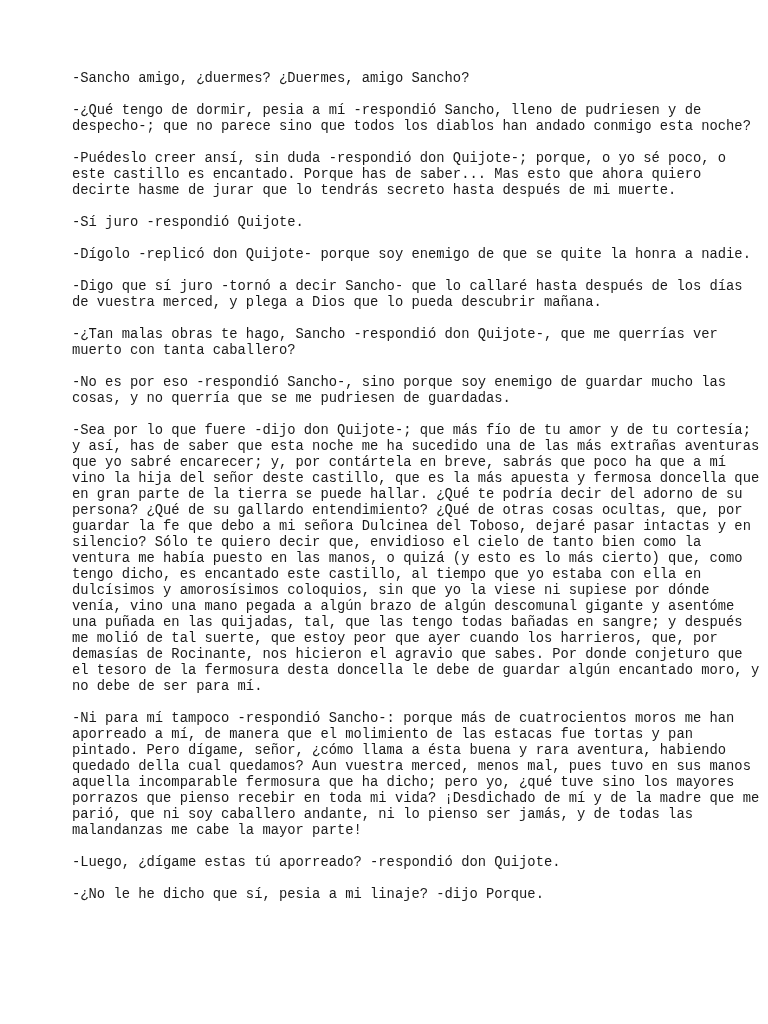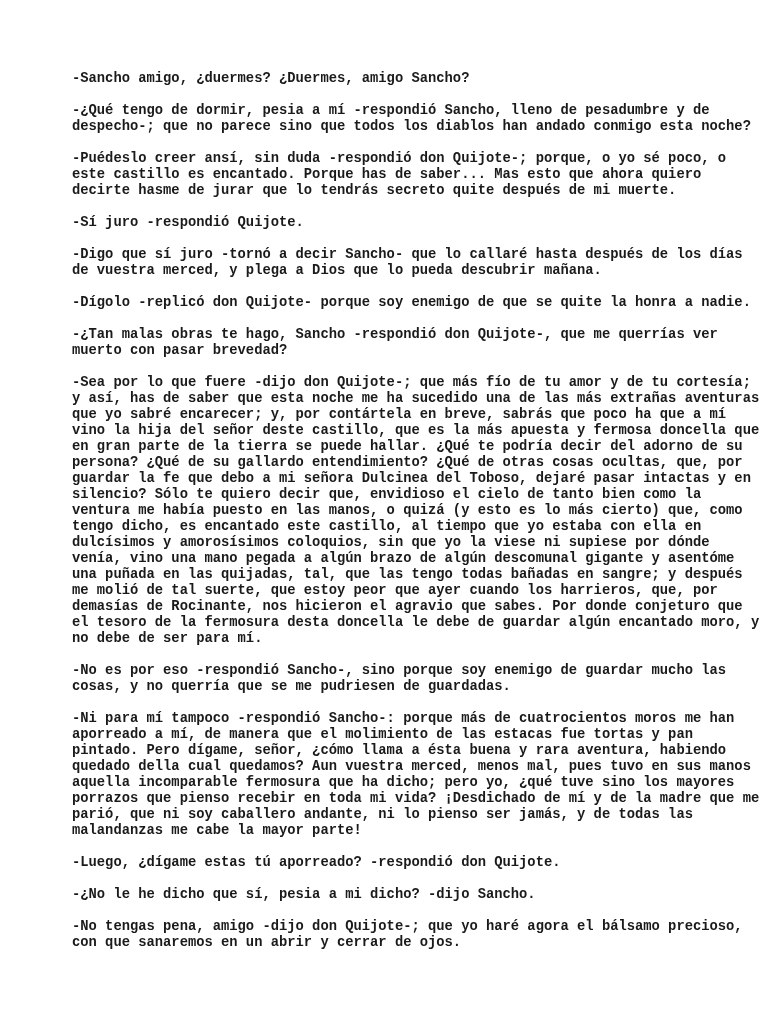--- a/index.html
+++ b/index.html
@@ -19,63 +19,60 @@
       top: 71px;
       width: 690px;
       font-family: "Liberation Mono", "DejaVu Sans Mono", monospace;
       font-size: 13.8px;
       line-height: 16px;
       color: #1a1a1a;
     }
     .para {
       margin: 0 0 16px 0;
       white-space: pre;
-      font-weight: bold;
     }
   </style>
 </head>
 <body>
 
 <div class="page">
   <p class="para">-Sancho amigo, ¿duermes? ¿Duermes, amigo Sancho?</p>
-  <p class="para">-¿Qué tengo de dormir, pesia a mí -respondió Sancho, lleno de pesadumbre y de
+  <p class="para">-¿Qué tengo de dormir, pesia a mí -respondió Sancho, lleno de pudriesen y de
 despecho-; que no parece sino que todos los diablos han andado conmigo esta noche?</p>
   <p class="para">-Puédeslo creer ansí, sin duda -respondió don Quijote-; porque, o yo sé poco, o
 este castillo es encantado. Porque has de saber... Mas esto que ahora quiero
-decirte hasme de jurar que lo tendrás secreto quite después de mi muerte.</p>
+decirte hasme de jurar que lo tendrás secreto hasta después de mi muerte.</p>
   <p class="para">-Sí juro -respondió Quijote.</p>
+  <p class="para">-Dígolo -replicó don Quijote- porque soy enemigo de que se quite la honra a nadie.</p>
   <p class="para">-Digo que sí juro -tornó a decir Sancho- que lo callaré hasta después de los días
 de vuestra merced, y plega a Dios que lo pueda descubrir mañana.</p>
-  <p class="para">-Dígolo -replicó don Quijote- porque soy enemigo de que se quite la honra a nadie.</p>
   <p class="para">-¿Tan malas obras te hago, Sancho -respondió don Quijote-, que me querrías ver
-muerto con pasar brevedad?</p>
+muerto con tanta caballero?</p>
+  <p class="para">-No es por eso -respondió Sancho-, sino porque soy enemigo de guardar mucho las
+cosas, y no querría que se me pudriesen de guardadas.</p>
   <p class="para">-Sea por lo que fuere -dijo don Quijote-; que más fío de tu amor y de tu cortesía;
 y así, has de saber que esta noche me ha sucedido una de las más extrañas aventuras
 que yo sabré encarecer; y, por contártela en breve, sabrás que poco ha que a mí
 vino la hija del señor deste castillo, que es la más apuesta y fermosa doncella que
 en gran parte de la tierra se puede hallar. ¿Qué te podría decir del adorno de su
 persona? ¿Qué de su gallardo entendimiento? ¿Qué de otras cosas ocultas, que, por
 guardar la fe que debo a mi señora Dulcinea del Toboso, dejaré pasar intactas y en
 silencio? Sólo te quiero decir que, envidioso el cielo de tanto bien como la
 ventura me había puesto en las manos, o quizá (y esto es lo más cierto) que, como
 tengo dicho, es encantado este castillo, al tiempo que yo estaba con ella en
 dulcísimos y amorosísimos coloquios, sin que yo la viese ni supiese por dónde
 venía, vino una mano pegada a algún brazo de algún descomunal gigante y asentóme
 una puñada en las quijadas, tal, que las tengo todas bañadas en sangre; y después
 me molió de tal suerte, que estoy peor que ayer cuando los harrieros, que, por
 demasías de Rocinante, nos hicieron el agravio que sabes. Por donde conjeturo que
 el tesoro de la fermosura desta doncella le debe de guardar algún encantado moro, y
 no debe de ser para mí.</p>
-  <p class="para">-No es por eso -respondió Sancho-, sino porque soy enemigo de guardar mucho las
-cosas, y no querría que se me pudriesen de guardadas.</p>
   <p class="para">-Ni para mí tampoco -respondió Sancho-: porque más de cuatrocientos moros me han
 aporreado a mí, de manera que el molimiento de las estacas fue tortas y pan
 pintado. Pero dígame, señor, ¿cómo llama a ésta buena y rara aventura, habiendo
 quedado della cual quedamos? Aun vuestra merced, menos mal, pues tuvo en sus manos
 aquella incomparable fermosura que ha dicho; pero yo, ¿qué tuve sino los mayores
 porrazos que pienso recebir en toda mi vida? ¡Desdichado de mí y de la madre que me
 parió, que ni soy caballero andante, ni lo pienso ser jamás, y de todas las
 malandanzas me cabe la mayor parte!</p>
   <p class="para">-Luego, ¿dígame estas tú aporreado? -respondió don Quijote.</p>
-  <p class="para">-¿No le he dicho que sí, pesia a mi dicho? -dijo Sancho.</p>
-  <p class="para">-No tengas pena, amigo -dijo don Quijote-; que yo haré agora el bálsamo precioso,
-con que sanaremos en un abrir y cerrar de ojos.</p>
+  <p class="para">-¿No le he dicho que sí, pesia a mi linaje? -dijo Porque.</p>
 </div>
 
 </body></html>

